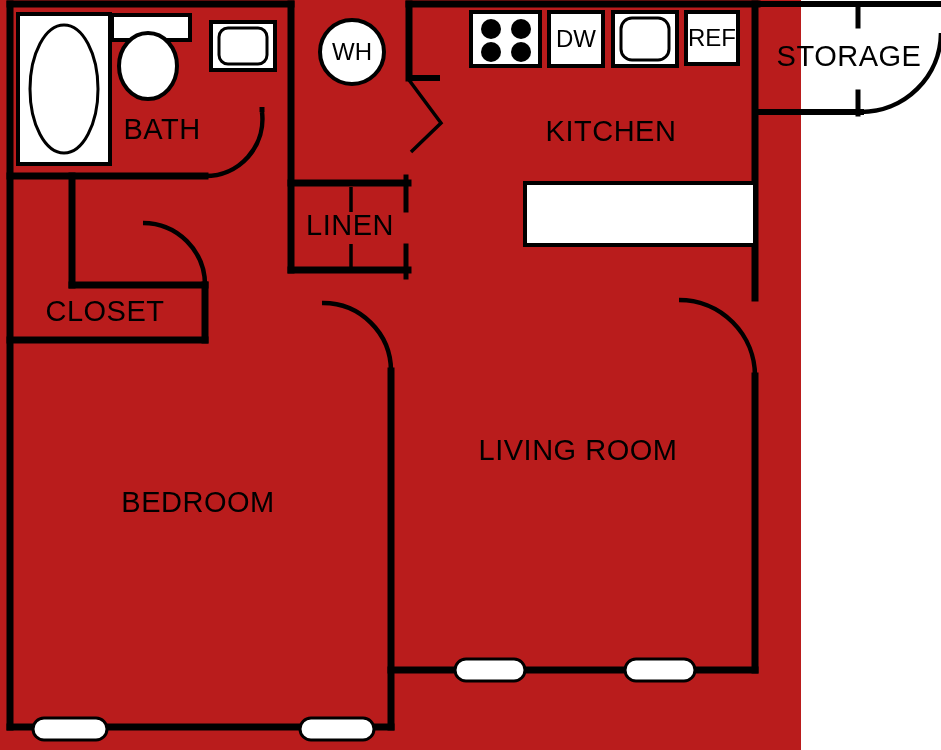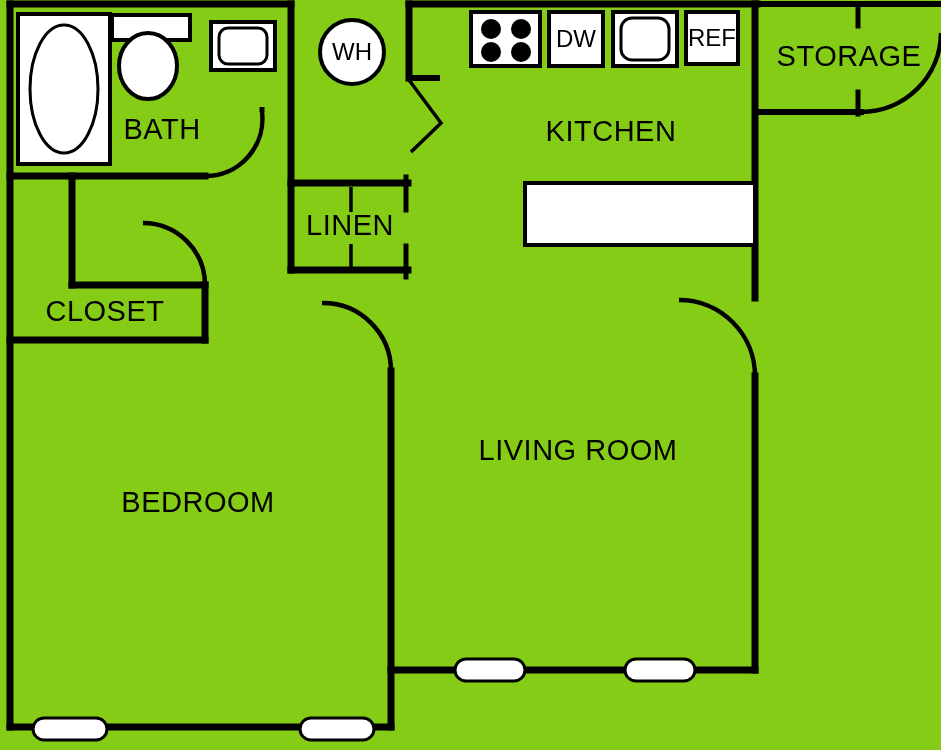--- a/index.html
+++ b/index.html
@@ -8,23 +8,23 @@
     background: #ffffff;
   }
   body {
     width: 941px;
     height: 750px;
     overflow: hidden;
     font-family: "Liberation Sans", sans-serif;
   }
   #floorplan-root {
     position: relative;
-    width: 941px;
+    width: 801px;
     height: 750px;
-    background: #84cc16;
+    background: #b91c1c;
   }
   svg#plan {
     display: block;
     width: 941px;
     height: 750px;
   }
   .wall {
     stroke: #000000;
     fill: none;
     stroke-linecap: square;

